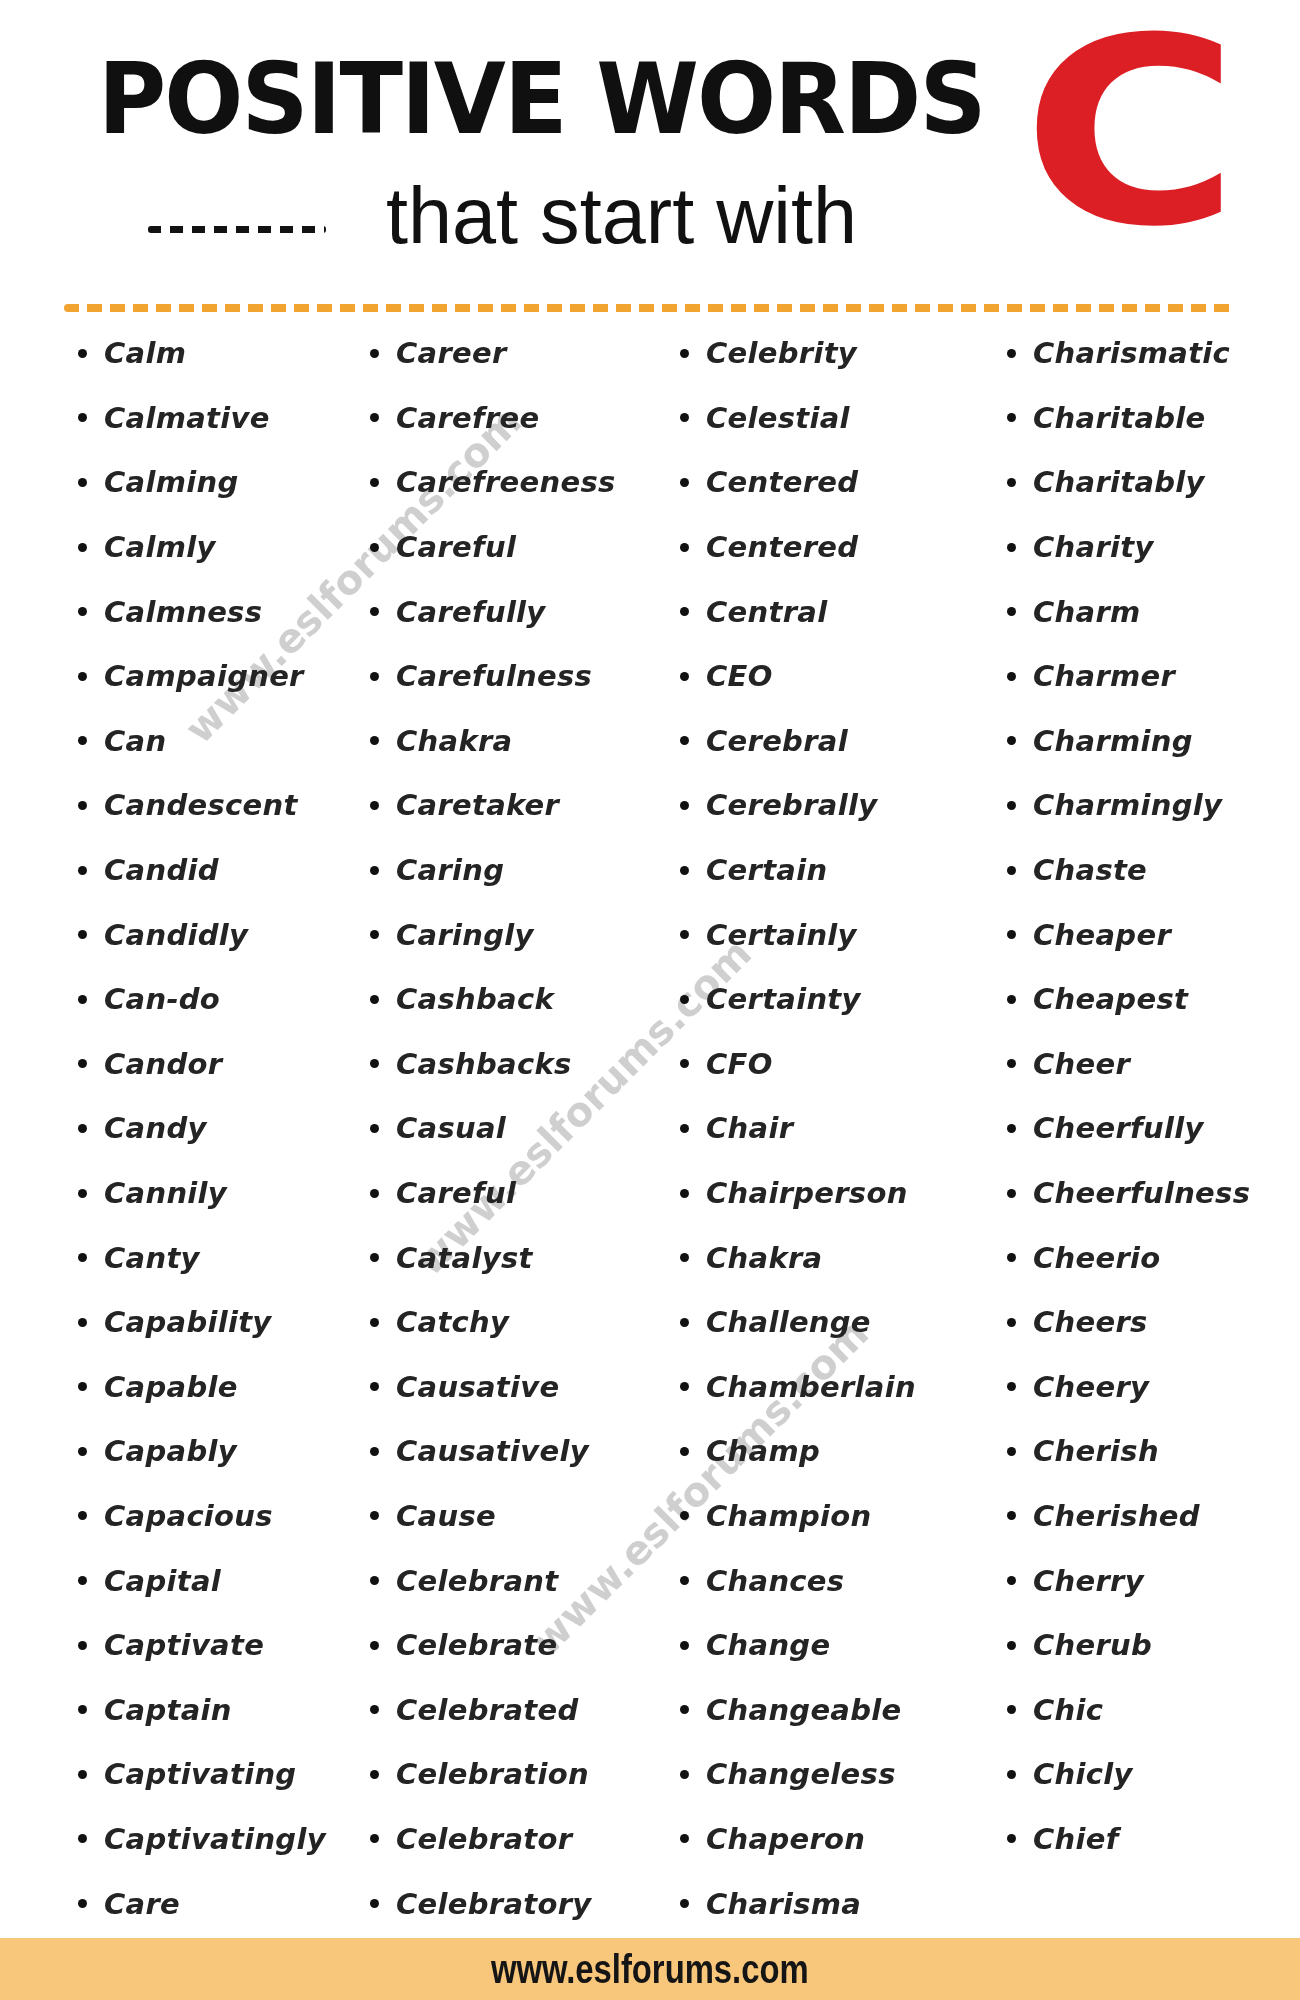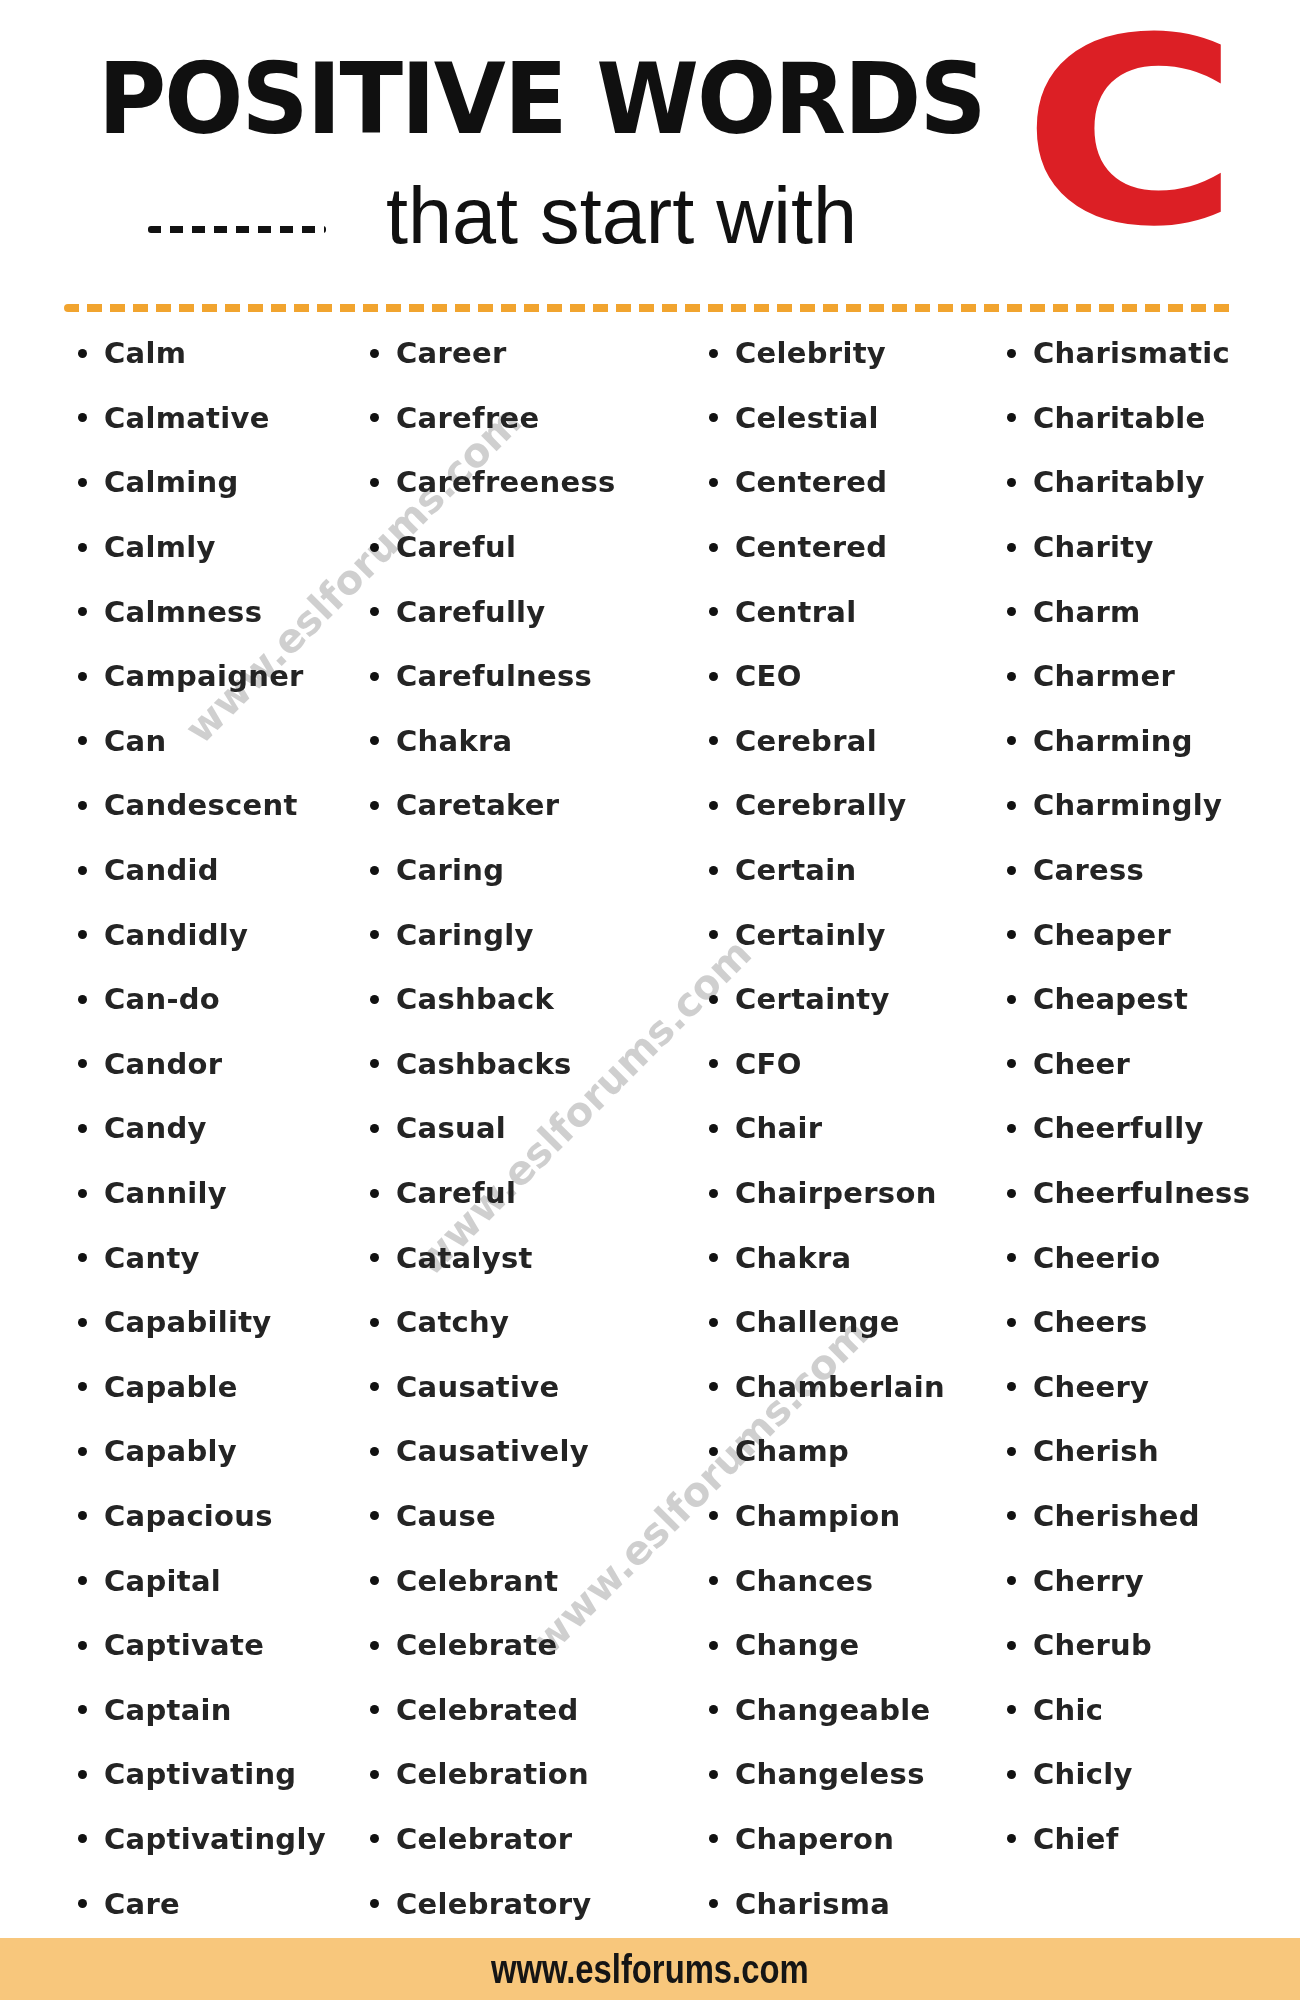--- a/index.html
+++ b/index.html
@@ -45,25 +45,25 @@
 
   
   .divider{
     position:absolute;left:64px;top:304px;width:1172px;height:8px;
     background:repeating-linear-gradient(90deg,var(--orange) 0 15px,transparent 15px 23px);
     border-radius:4px;
   }
 
   
   ul.word-col{
-    position:absolute;top:321px;list-style:none;z-index:2;
+    position:absolute;top:321px;list-style:none;z-index:2;font-style:italic;
   }
   ul.word-col.c0{left:78px;}
   ul.word-col.c1{left:370px;}
-  ul.word-col.c2{left:709px;}
+  ul.word-col.c2{left:680px;}
   ul.word-col.c3{left:1007px;}
   ul.word-col li{
     height:64.6px;display:flex;align-items:center;white-space:nowrap;
   }
   ul.word-col .dot{
     width:9px;height:9px;border-radius:50%;background:#111;
     flex:0 0 9px;margin-right:17px;
   }
   ul.word-col .word{
     font-family:"DejaVu Sans", sans-serif;
@@ -445,21 +445,21 @@
       <li>
         <span class="dot"></span>
         <span class="word">Charming</span>
       </li>
       <li>
         <span class="dot"></span>
         <span class="word">Charmingly</span>
       </li>
       <li>
         <span class="dot"></span>
-        <span class="word">Caress</span>
+        <span class="word">Chaste</span>
       </li>
       <li>
         <span class="dot"></span>
         <span class="word">Cheaper</span>
       </li>
       <li>
         <span class="dot"></span>
         <span class="word">Cheapest</span>
       </li>
       <li>

